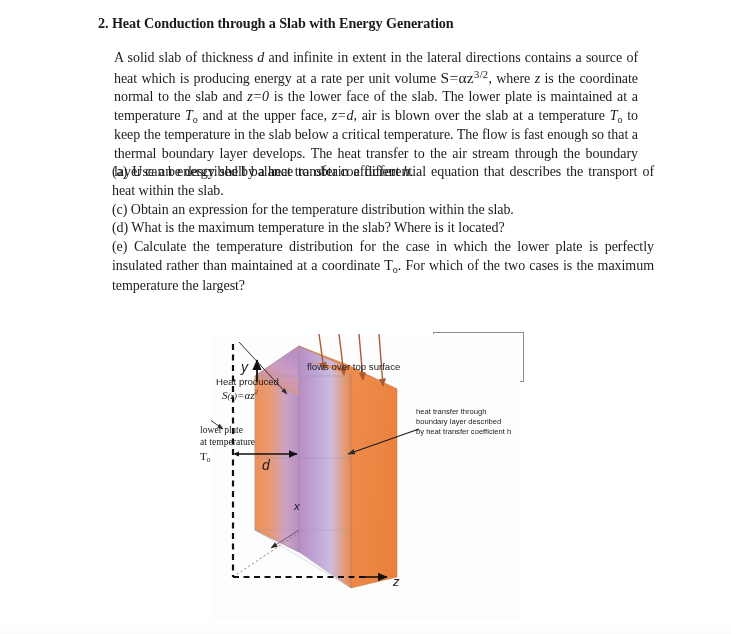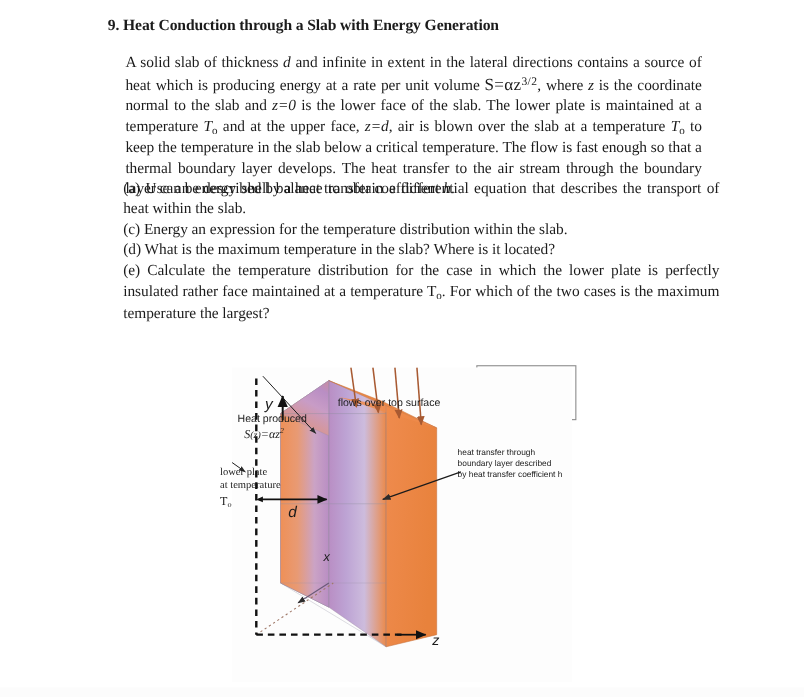--- a/index.html
+++ b/index.html
@@ -93,29 +93,29 @@
 
   .figtext {
     font-family: "Liberation Sans", sans-serif;
     fill: #1b1b1b;
   }
 </style>
 </head>
 <body>
 
 <div class="doc">
-  <p class="title">9. Heat Conduction through a Slab with Energy Generation</p>
+  <p class="title">2. Heat Conduction through a Slab with Energy Generation</p>
   <p class="para"><span>A solid slab of thickness </span><span class="it">d</span><span> and infinite in extent in the lateral directions contains a source of heat which is producing energy at a rate per unit volume </span><span class="srcExpr"><span>S</span><span>=</span><span>αz</span><span class="sup">3/2</span></span><span>, where </span><span class="it">z</span><span> is the coordinate normal to the slab and </span><span class="it">z=0</span><span> is the lower face of the slab. The lower plate is maintained at a temperature </span><span class="it">T</span><span class="sub">o</span><span> and at the upper face, </span><span class="it">z=d</span><span>, air is blown over the slab at a temperature </span><span class="it">T</span><span class="sub">o</span><span> to keep the temperature in the slab below a critical temperature.  The flow is fast enough so that a thermal boundary layer develops. The heat transfer to the air stream through the boundary layer can be described by a heat transfer coefficient </span><span class="it">h</span><span>.</span></p>
 </div>
 
 <div class="qlist">
   <p class="qitem">(a) Use an energy shell balance to obtain a differential equation that describes the transport of heat within the slab.</p>
-  <p class="qitem j">(c) Energy an expression for the temperature distribution within the slab.</p>
+  <p class="qitem j">(c) Obtain an expression for the temperature distribution within the slab.</p>
   <p class="qitem j">(d) What is the maximum temperature in the slab?  Where is it located?</p>
-  <p class="qitem"><span>(e) Calculate the temperature distribution for the case in which the lower plate is </span><span class="it">perfectly insulated</span><span> rather face maintained at a temperature T</span><span class="sub">o</span><span>. For which of the two cases is the maximum temperature the largest?</span></p>
+  <p class="qitem"><span>(e) Calculate the temperature distribution for the case in which the lower plate is </span><span class="it">perfectly insulated</span><span> rather than maintained at a coordinate T</span><span class="sub">o</span><span>. For which of the two cases is the maximum temperature the largest?</span></p>
 </div>
 
 <div class="legendbox">
   <svg width="87" height="46" viewBox="0 0 87 46" xmlns="http://www.w3.org/2000/svg">
     <text class="figtext" x="7" y="19" font-size="9.5">inc.</text>
     <text class="figtext" x="7" y="31" font-size="9.5">temp</text>
     <line x1="40" y1="10" x2="40" y2="40" stroke="#6b6b6b" stroke-width="1.1"></line>
     <polygon points="40,5 37.2,11.5 42.8,11.5" fill="#1b1b1b"></polygon>
     <rect x="46" y="6.5" width="21" height="8.5" fill="#b27fc0"></rect>
     <rect x="46" y="18" width="21" height="8.5" fill="#ccabd9"></rect>

